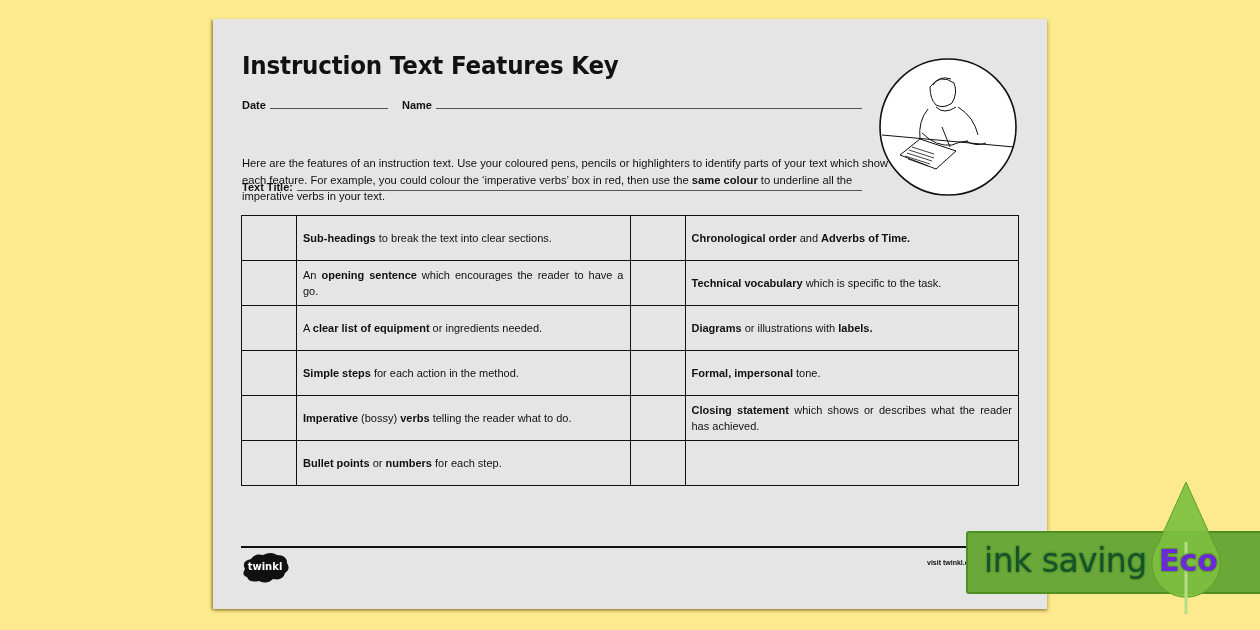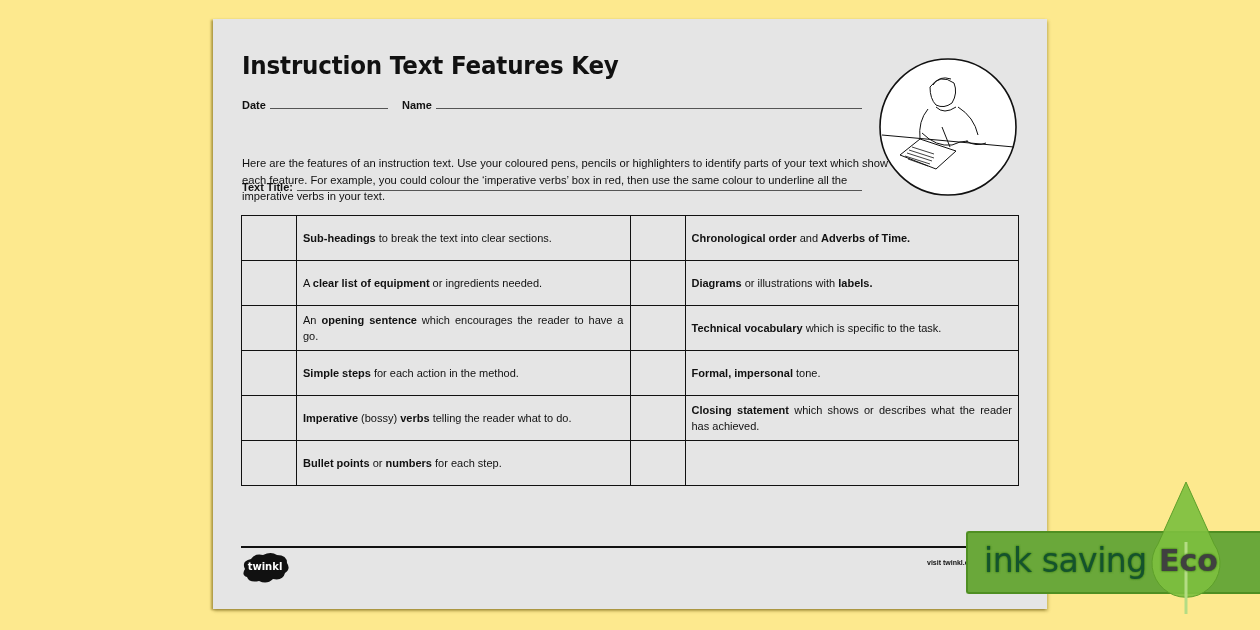--- a/index.html
+++ b/index.html
@@ -19,21 +19,21 @@
       font-size: 25px; font-weight: bold; letter-spacing: -0.2px; color: #111;
       font-family: "DejaVu Sans", sans-serif; transform: scaleX(0.92); transform-origin: left;
     }
     .field-row { position: absolute; font-size: 11px; font-weight: bold; display: flex; align-items: flex-end; }
     .field-label { white-space: nowrap; }
     .field-line { border-bottom: 1px solid #555; height: 1px; margin-left: 4px; margin-bottom: 2px; }
     .intro {
       position: absolute; left: 29px; top: 136px; width: 648px;
       font-size: 11.2px; line-height: 16.5px; color: #111;
     }
-    .intro b { font-weight: normal; }
+    .intro b { font-weight: bold; }
     .illustration {
       position: absolute; left: 665px; top: 38px; width: 140px; height: 140px;
     }
     table.features {
       position: absolute; left: 28px; top: 196px; width: 778px;
       border-collapse: collapse; table-layout: fixed;
     }
     table.features td {
       border: 1.6px solid #111; height: 44px; padding: 0 6px; vertical-align: middle;
       font-size: 11px; line-height: 16.5px; color: #111;
@@ -49,21 +49,21 @@
       background: #6aa83a; border: 2px solid #4f8f22; border-right: none; border-radius: 3px 0 0 3px;
       box-sizing: border-box;
     }
     .eco-text {
       position: absolute; left: 984px; top: 541px; font-size: 33px; color: #14532d;
       font-family: "DejaVu Sans", sans-serif; letter-spacing: -0.5px;
       text-shadow: 0 0 2px #3d7d16, 0 0 2px #3d7d16;
     }
     .leaf { position: absolute; left: 1146px; top: 480px; width: 80px; height: 140px; }
     .eco-word {
-      position: absolute; left: 1159px; top: 543px; font-size: 30px; font-weight: bold; color: #404040;
+      position: absolute; left: 1159px; top: 543px; font-size: 30px; font-weight: bold; color: #6d28d9;
       font-family: "DejaVu Sans", sans-serif;
       text-shadow: 0 0 2px #3d7d16, 0 0 2px #3d7d16;
     }
   </style>
 </head>
 <body>
 
 <div class="sheet">
   <div class="title">Instruction Text Features Key</div>
 
@@ -103,29 +103,29 @@
   <table class="features">
     <tbody>
       <tr>
         <td class="blank"></td>
         <td class="desc"><b>Sub-headings</b><span> to break the text into clear sections.</span></td>
         <td class="blank"></td>
         <td class="desc"><b>Chronological order</b><span> and </span><b>Adverbs of Time.</b></td>
       </tr>
       <tr>
         <td class="blank"></td>
+        <td class="desc"><span>An </span><b>opening sentence</b><span> which encourages the reader to have a go.</span></td>
+        <td class="blank"></td>
+        <td class="desc"><b>Technical vocabulary</b><span> which is specific to the task.</span></td>
+      </tr>
+      <tr>
+        <td class="blank"></td>
         <td class="desc"><span>A </span><b>clear list of equipment</b><span> or ingredients needed.</span></td>
         <td class="blank"></td>
         <td class="desc"><b>Diagrams</b><span> or illustrations with </span><b>labels.</b></td>
-      </tr>
-      <tr>
-        <td class="blank"></td>
-        <td class="desc"><span>An </span><b>opening sentence</b><span> which encourages the reader to have a go.</span></td>
-        <td class="blank"></td>
-        <td class="desc"><b>Technical vocabulary</b><span> which is specific to the task.</span></td>
       </tr>
       <tr>
         <td class="blank"></td>
         <td class="desc"><b>Simple steps</b><span> for each action in the method.</span></td>
         <td class="blank"></td>
         <td class="desc"><b>Formal, impersonal</b><span> tone.</span></td>
       </tr>
       <tr>
         <td class="blank"></td>
         <td class="desc"><b>Imperative</b><span> (bossy) </span><b>verbs</b><span> telling the reader what to do.</span></td>

